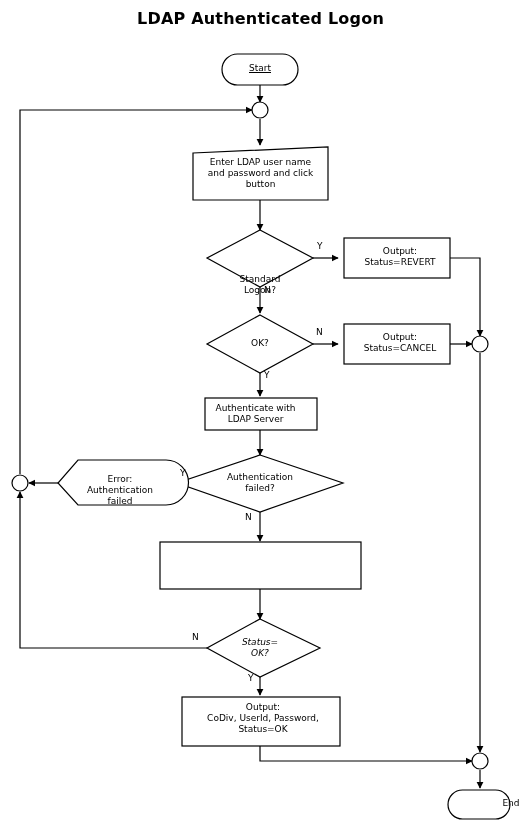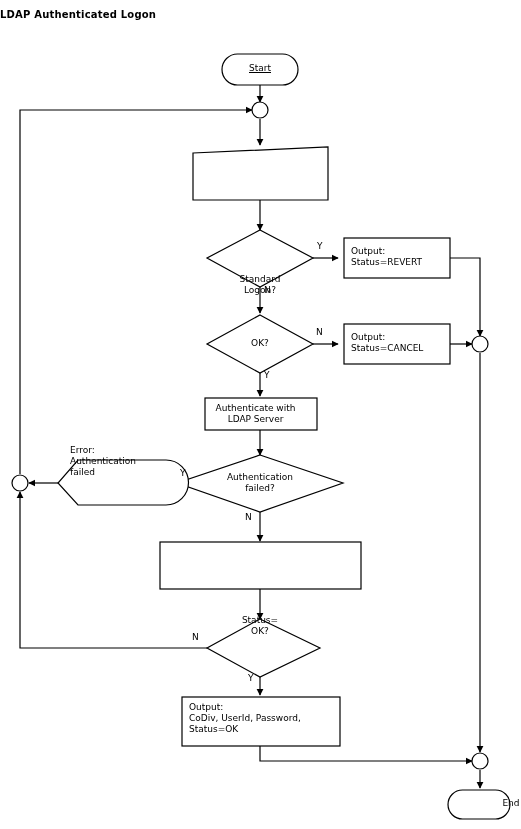--- a/index.html
+++ b/index.html
@@ -29,34 +29,35 @@
   .node-label {
     position: absolute;
     text-align: center;
     font-size: 9px;
     line-height: 11px;
     color: #000;
     pointer-events: none;
     white-space: pre-line;
   }
   .node-label.left {
-    text-align: left;
+    text-align: center;
   }
   .edge-label {
     position: absolute;
     font-size: 9px;
     line-height: 10px;
     color: #000;
   }
   #chart-title {
     position: absolute;
     left: 0;
     top: 9px;
     width: 521px;
-    font-size: 10px;
+    text-align: center;
+    font-size: 16px;
     font-weight: bold;
     letter-spacing: 0.2px;
   }
 </style>
 </head>
 <body>
 
 <div id="canvas">
 
   <div id="chart-title">LDAP Authenticated Logon</div>
@@ -141,44 +142,47 @@
       <rect x="182" y="697" width="158" height="49" fill="#fff"></rect>
 
       <circle cx="480" cy="761" r="8" fill="#fff"></circle>
 
       <rect x="448" y="790" width="62" height="29" rx="14.5" ry="14.5" fill="#fff"></rect>
     </g>
   </svg>
 
   <div class="node-label" style="left:222px; top:63px; width:76px;text-decoration:underline;">Start</div>
 
+  <div class="node-label" style="left:195px; top:157px; width:131px;">Enter LDAP user name
+and password and click
+button</div>
 
   <div class="node-label" style="left:215px; top:247px; width:90px;margin-top:27px;">Standard
 Logon?</div>
 
   <div class="node-label left" style="left:351px; top:246px; width:98px;">Output:
 Status=REVERT</div>
 
   <div class="node-label" style="left:225px; top:338px; width:70px;">OK?</div>
 
   <div class="node-label left" style="left:351px; top:332px; width:98px;">Output:
 Status=CANCEL</div>
 
   <div class="node-label" style="left:207px; top:403px; width:97px;">Authenticate with
 LDAP Server</div>
 
   <div class="node-label" style="left:214px; top:472px; width:92px;">Authentication
 failed?</div>
 
-  <div class="node-label left" style="left:70px; top:445px; width:100px;">Error:
+  <div class="node-label left" style="left:70px; top:474px; width:100px;">Error:
 Authentication
 failed</div>
 
 
-  <div class="node-label" style="left:228px; top:615px; width:64px;">Status=
+  <div class="node-label" style="left:228px; top:637px; width:64px;font-style:italic;">Status=
 OK?</div>
 
   <div class="node-label left" style="left:189px; top:702px; width:148px;">Output:
 CoDiv, UserId, Password,
 Status=OK</div>
 
   <div class="node-label" style="left:448px; top:798px; width:62px;margin-left:32px;">End</div>
 
   <div class="edge-label" style="left:317px; top:241px;">Y</div>
 

